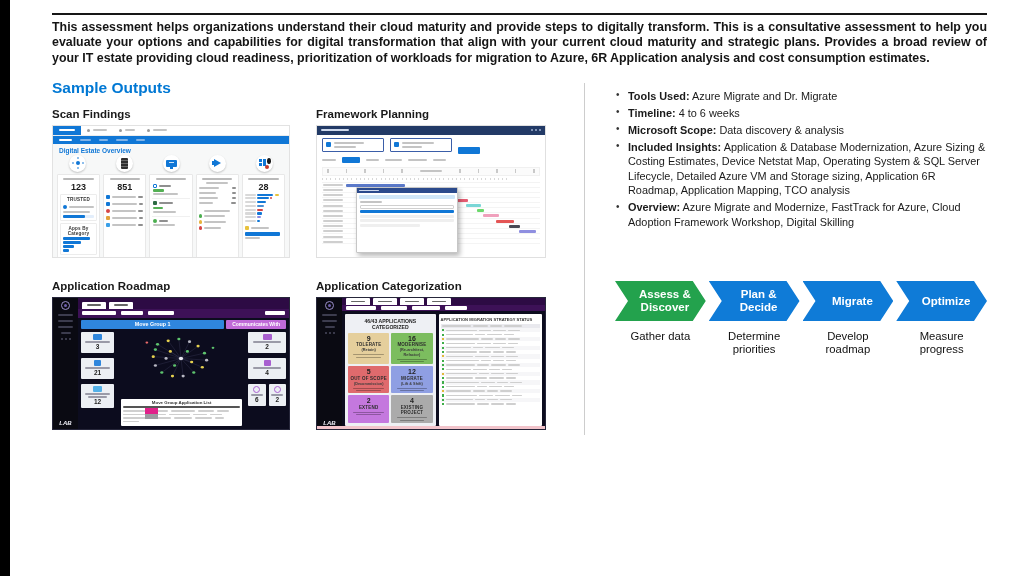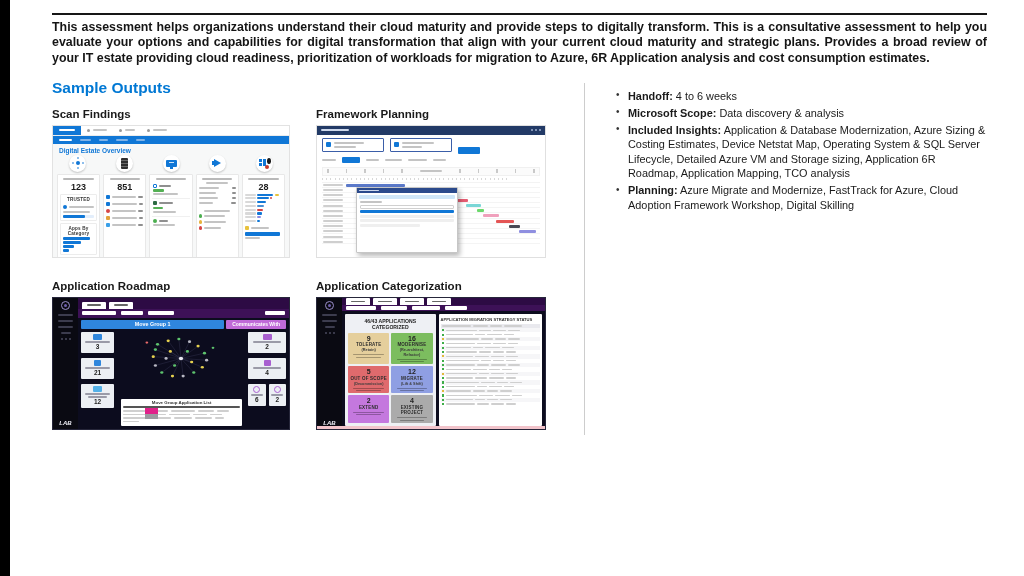--- a/index.html
+++ b/index.html
@@ -908,21 +908,36 @@
           </div>
         </div>
 
       </div>
     </div>
 
     <div class="divider"></div>
 
     <div class="col-right">
       <ul class="bullets">
-        <li><span class="bl">Handoff:</span> <span>4 to 6 weeks</span></li>
+        <li><span class="bl">Tools Used:</span> <span>Azure Migrate and Dr. Migrate</span></li>
+        <li><span class="bl">Timeline:</span> <span>4 to 6 weeks</span></li>
         <li><span class="bl">Microsoft Scope:</span> <span>Data discovery &amp; analysis</span></li>
         <li><span class="bl">Included Insights:</span> <span>Application &amp; Database Modernization, Azure Sizing &amp; Costing Estimates, Device Netstat Map, Operating System &amp; SQL Server Lifecycle, Detailed Azure VM and Storage sizing, Application 6R Roadmap, Application Mapping, TCO analysis</span></li>
-        <li><span class="bl">Planning:</span> <span>Azure Migrate and Modernize, FastTrack for Azure, Cloud Adoption Framework Workshop, Digital Skilling</span></li>
+        <li><span class="bl">Overview:</span> <span>Azure Migrate and Modernize, FastTrack for Azure, Cloud Adoption Framework Workshop, Digital Skilling</span></li>
       </ul>
 
+      <div class="flow">
+        <div class="chevrons">
+          <div class="step green">Assess &amp; Discover</div>
+          <div class="step blue">Plan &amp; Decide</div>
+          <div class="step blue">Migrate</div>
+          <div class="step blue">Optimize</div>
+        </div>
+        <div class="flow-labels">
+          <div>Gather data</div>
+          <div>Determine priorities</div>
+          <div>Develop roadmap</div>
+          <div>Measure progress</div>
+        </div>
+      </div>
     </div>
   </div>
 </div>
 
 </body></html>

